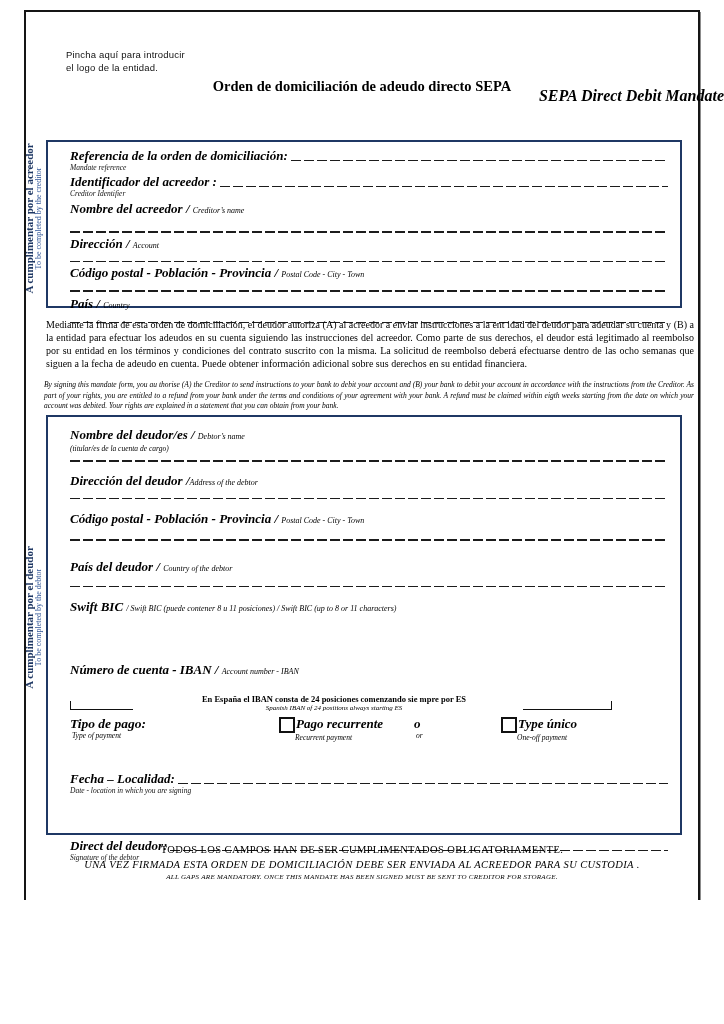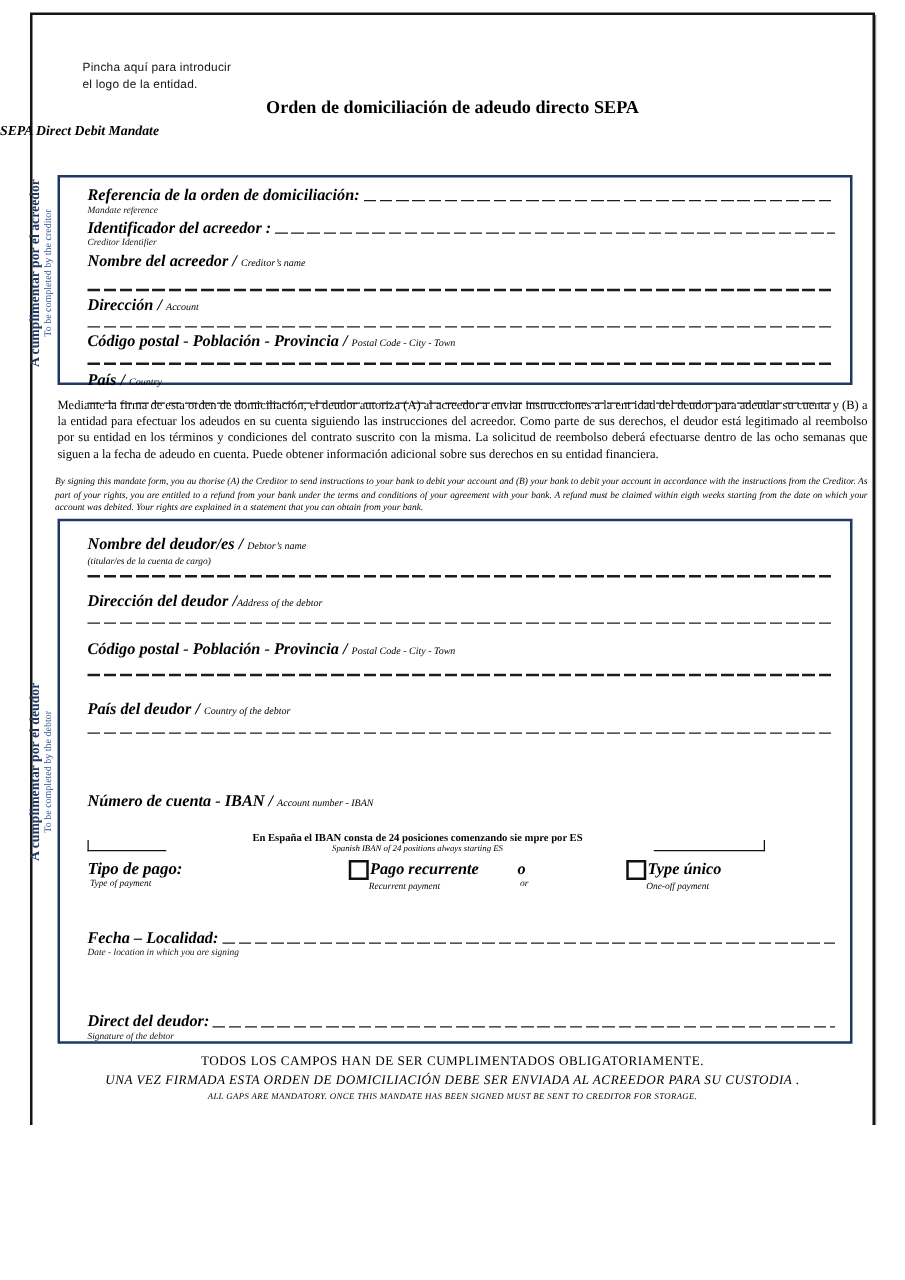--- a/index.html
+++ b/index.html
@@ -13,22 +13,22 @@
     box-shadow:1px 2px 0 rgba(0,0,0,0.45);
   }
   
   .logo-hint {
     position:absolute; left:66px; top:48px;
     font-family:"Liberation Sans", sans-serif; font-size:9.5px; line-height:13px;
     color:#111; letter-spacing:.2px; cursor:pointer;
   }
   .title { position:absolute; left:0; right:0; top:78px; text-align:center;
     font-weight:bold; font-size:14.5px; }
-  .subtitle { position:absolute; left:0; right:0; top:99px; text-align:left;
-    font-weight:bold; font-style:italic; font-size:11px; }
+  .subtitle { position:absolute; left:0; right:0; top:87px; text-align:right;
+    font-weight:bold; font-style:italic; font-size:16px; }
 
   
   .vside {
     position:absolute; transform:rotate(-90deg); text-align:center;
     color:#1f3864; line-height:1.1;
   }
   .vside .es { font-weight:bold; font-size:11px; white-space:nowrap; }
   .vside .en { font-size:8px; color:#2e5496; white-space:nowrap; }
   .vside-creditor { width:190px; left:-62px; top:208px; }
   .vside-debtor   { width:420px; left:-177px; top:607px; }
@@ -198,20 +198,24 @@
       <span class="lbl-en">Postal Code - City - Town</span>
     </div>
     <div class="dline db-line3"></div>
 
     <div class="lbl db-lbl4">
       <span>País del deudor /</span>
       <span class="lbl-en">Country of the debtor</span>
     </div>
     <div class="dline db-line4"></div>
 
+    <div class="lbl db-lbl5">
+      <span>Swift BIC</span>
+      <span class="lbl-en">/ Swift BIC  (puede contener 8 u 11 posiciones) / Swift BIC (up to 8 or 11 characters)</span>
+    </div>
 
     <div class="lbl db-lbl6">
       <span>Número de cuenta - IBAN /</span>
       <span class="lbl-en">Account number - IBAN</span>
     </div>
 
     <div class="iban-row">
       <div class="iban-seg-left"></div>
       <div class="iban-note">
         <div class="es">En España el IBAN consta de 24 posiciones comenzando sie mpre por ES</div>

